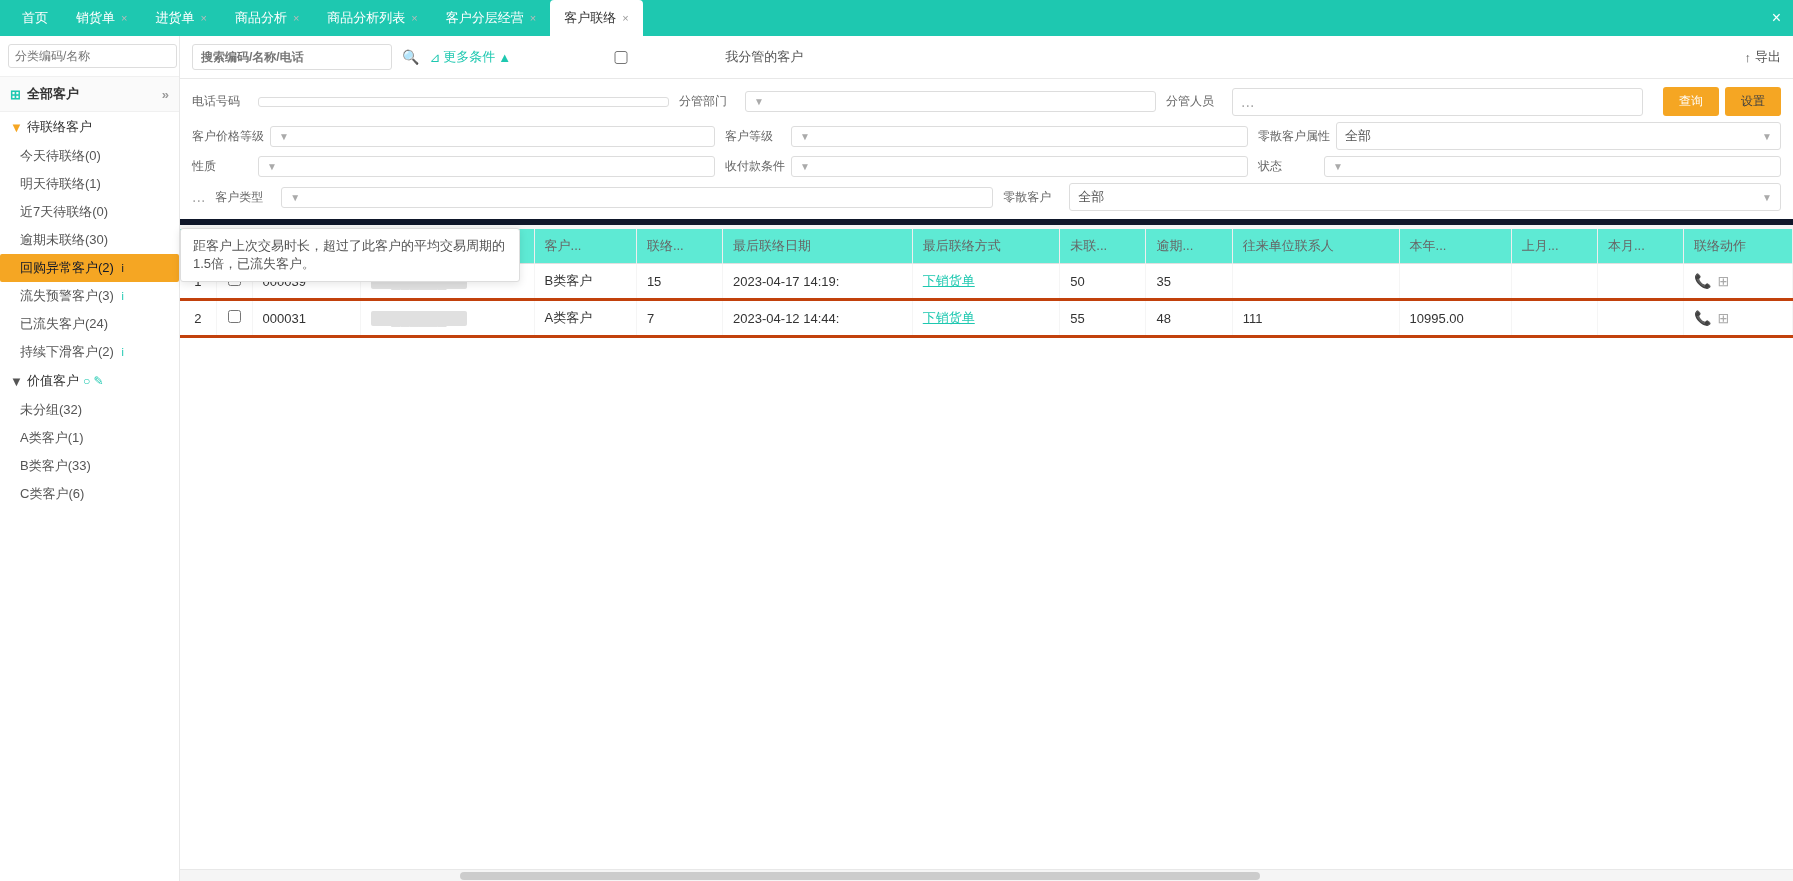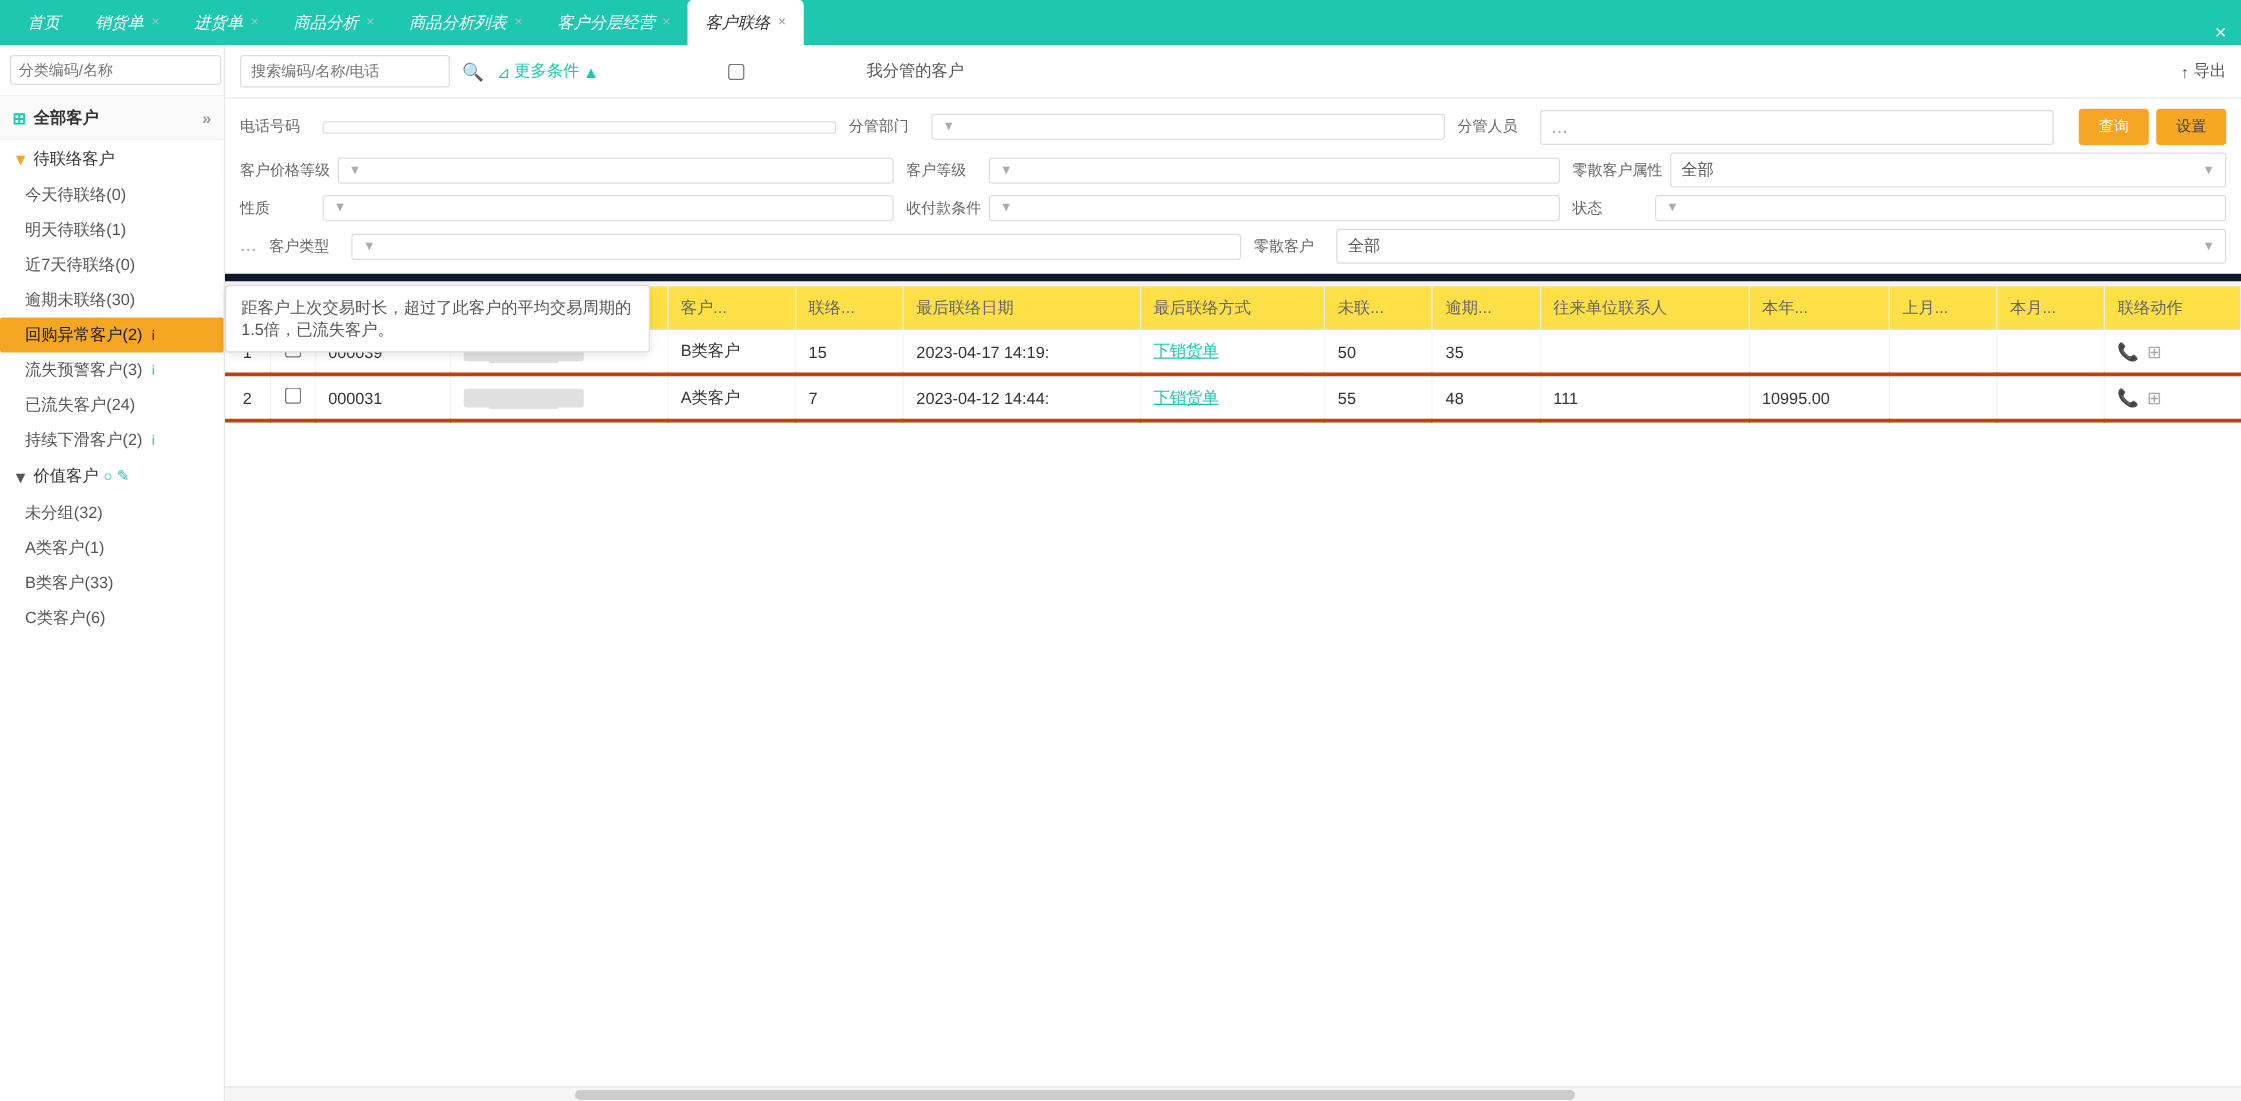--- a/index.html
+++ b/index.html
@@ -3,24 +3,23 @@
   <meta charset="utf-8">
   <style>
     * { box-sizing: border-box; margin: 0; padding: 0; font-family: 'Microsoft YaHei', Arial, sans-serif; font-size: 13px; }
     body { background: #f5f5f5; width: 1793px; min-height: 881px; overflow: hidden; }
 
     
     .top-nav {
       background: #1ec8b0;
       height: 36px;
       display: flex;
-      align-items: flex-end;
+      align-items: center;
       padding: 0 8px;
       position: relative;
-      font-style: italic;
     }
     .top-nav .nav-item {
       color: #fff;
       padding: 0 14px;
       height: 36px;
       display: flex;
       align-items: center;
       cursor: pointer;
       font-size: 13px;
       white-space: nowrap;
@@ -266,21 +265,21 @@
       overflow: auto;
       background: #fff;
       margin-top: 4px;
     }
     table {
       width: 100%;
       border-collapse: collapse;
       min-width: 1400px;
     }
     thead tr {
-      background: #fde047;
+      background: #5eead4;
       border-bottom: 1px solid #e0e0e0;
     }
     thead th {
       padding: 8px 10px;
       font-size: 12px;
       color: #666;
       font-weight: normal;
       text-align: left;
       border-right: 1px solid #eee;
       white-space: nowrap;
@@ -465,21 +464,21 @@
       <span>B类客户(33)</span>
     </div>
     <div class="sidebar-item">
       <span>C类客户(6)</span>
     </div>
   </div>
 
   <div class="content-area">
 
     <div class="filter-bar">
-      <input type="text" style="width: 168px;" placeholder="搜索编码/名称/电话">
+      <input type="text" style="width: 200px; font-weight: bold;" placeholder="搜索编码/名称/电话">
       <button class="search-btn">🔍</button>
       <div class="more-conditions">
         <span>⊿</span>
         <span>更多条件</span>
         <span>▲</span>
       </div>
       <div class="my-customers">
         <input type="checkbox" style="">
         <span>我分管的客户</span>
       </div>

